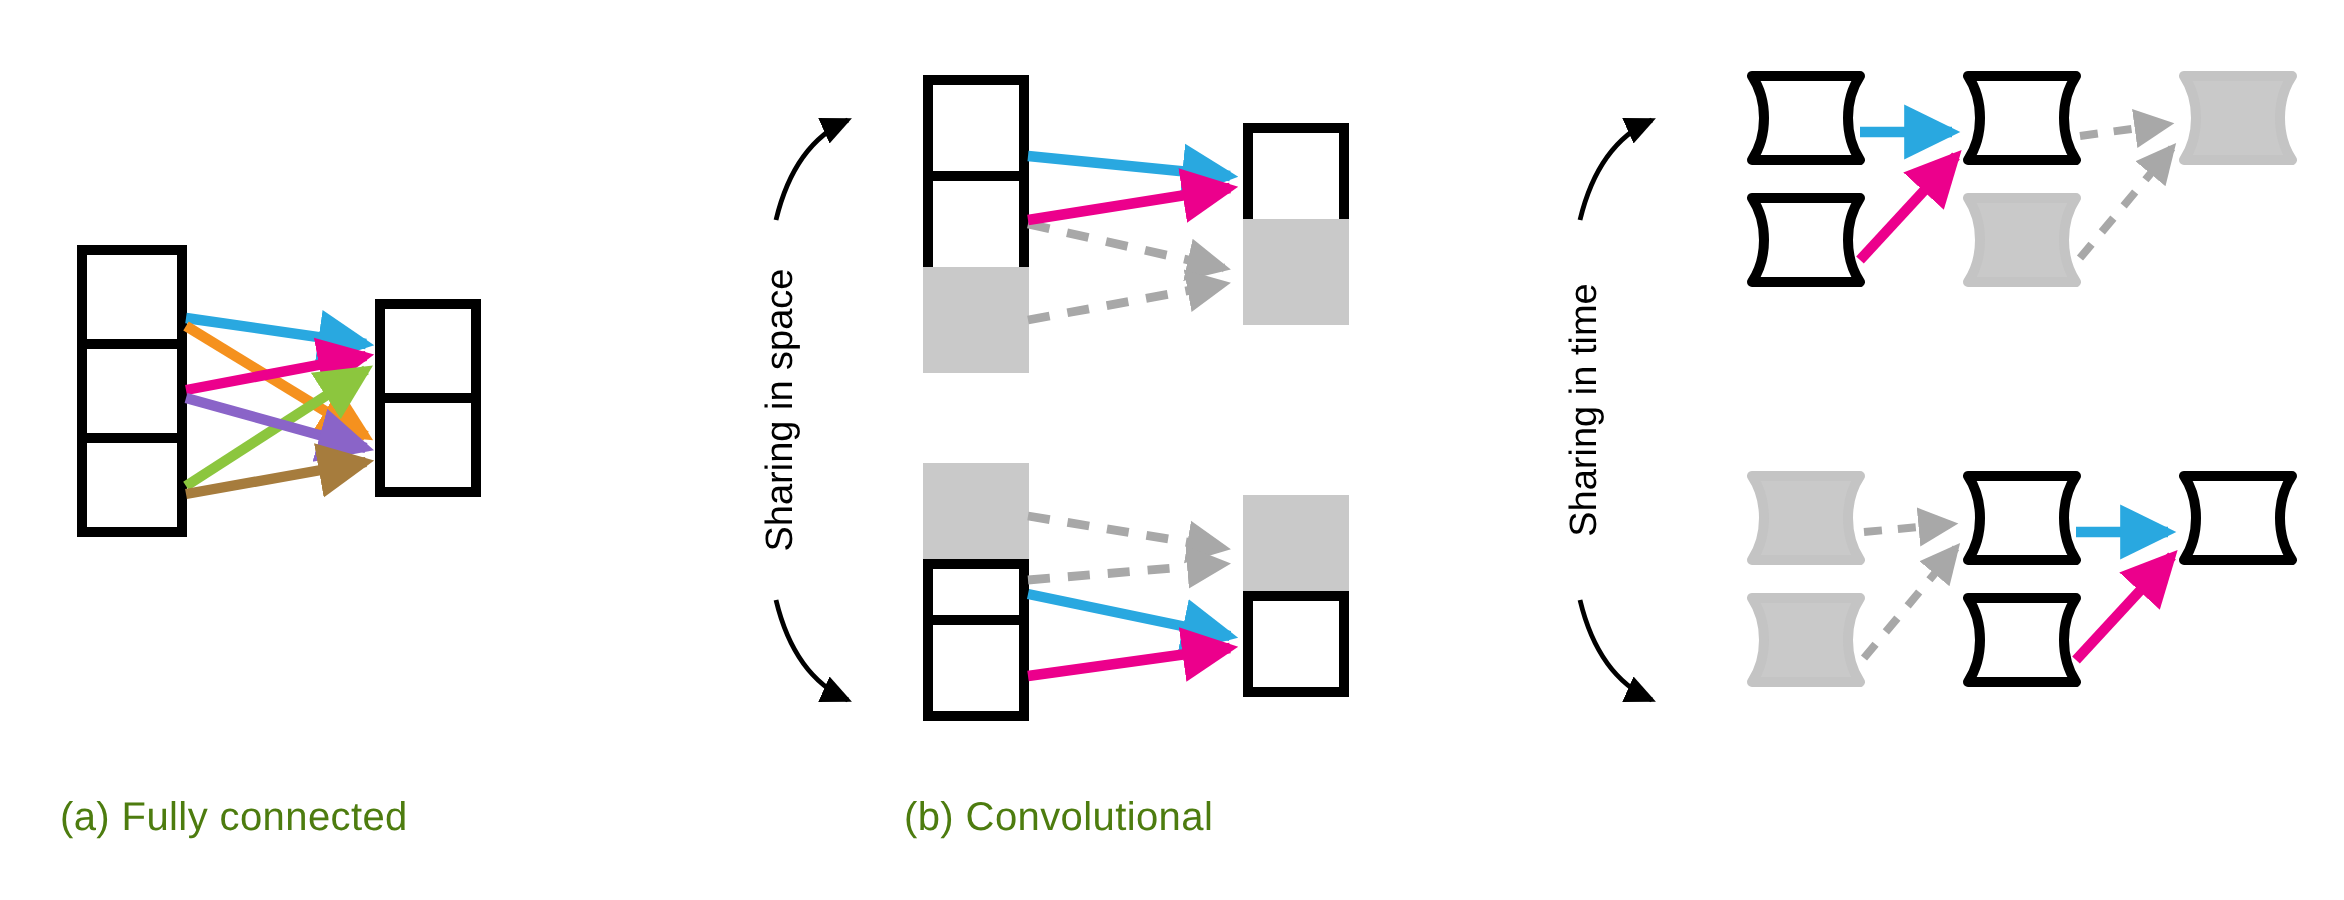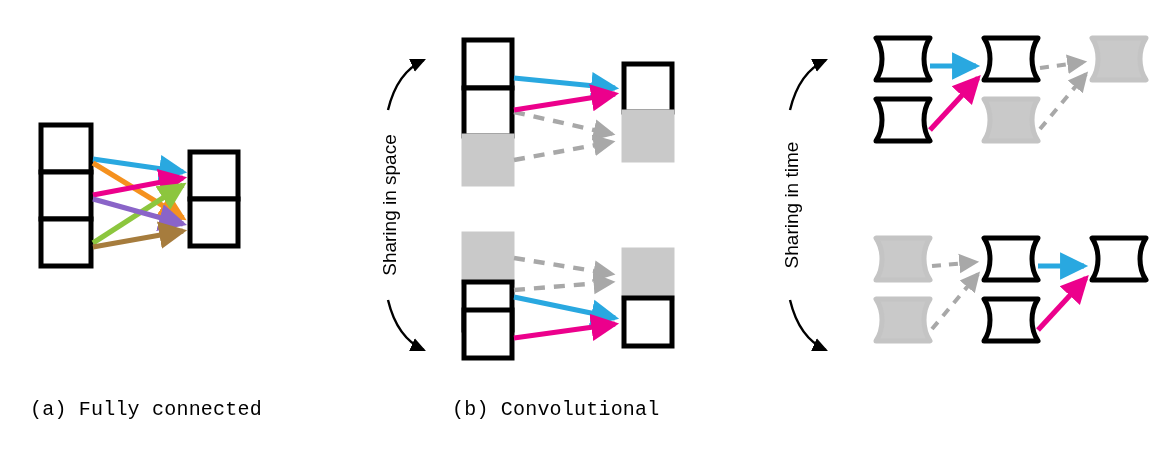--- a/index.html
+++ b/index.html
@@ -20,23 +20,23 @@
   #figure-svg {
     position: absolute;
     left: 0;
     top: 0;
     width: 1172px;
     height: 450px;
     display: block;
   }
   .caption {
     position: absolute;
-    font-family: Liberation Mono, monospace;
+    font-family: Liberation Sans, sans-serif;
     font-size: 20px;
-    color: #000000;
+    color: #4d7c0f;
     white-space: nowrap;
     letter-spacing: 0.2px;
   }
   .vlabel-text {
     font-family: "Liberation Sans", sans-serif;
     font-size: 19px;
     font-weight: 400;
     fill: #000000;
   }
 </style>

